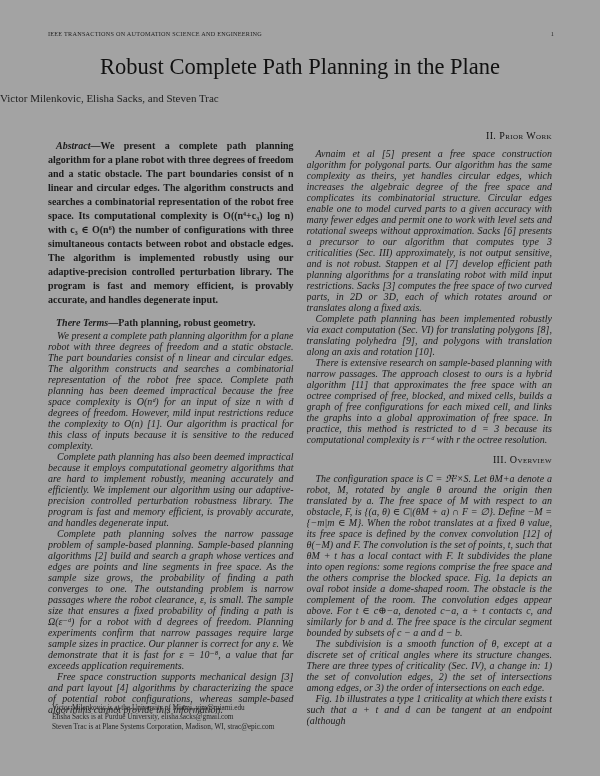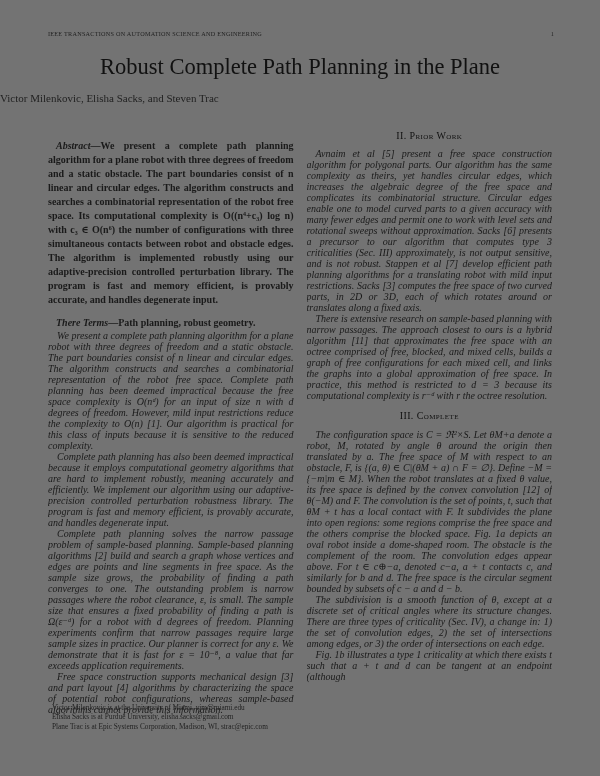--- a/index.html
+++ b/index.html
@@ -1,21 +1,21 @@
 <!DOCTYPE html>
 <html><head>
 <meta charset="utf-8">
 <style>
   * { margin: 0; padding: 0; box-sizing: border-box; }
   html, body { background: #ffffff; }
   .page {
     position: relative;
     width: 600px;
     height: 776px;
-    background: #737373;
+    background: #a3a3a3;
     font-family: "Liberation Serif", "DejaVu Serif", serif;
     color: #1a1a1a;
     overflow: hidden;
   }
   .running-header {
     position: absolute;
     top: 30px;
     left: 48px;
     right: 46px;
     display: flex;
@@ -59,21 +59,21 @@
     font-size: 10px;
     line-height: 14px;
     font-weight: bold;
     text-align: justify;
     text-indent: 8px;
   }
   .abstract-par { margin-top: 12px; }
   .index-par { margin-top: 9px; }
   .lead-in { font-style: italic; font-weight: bold; }
   .section-heading {
-    text-align: center;
+    text-align: right;
     font-size: 10px;
     font-variant: small-caps;
     letter-spacing: 0.4px;
     color: #111;
     font-weight: normal;
   }
   .sh-intro { margin-top: 25px; margin-bottom: 12px; }
   .sh-top { margin-top: 3px; margin-bottom: 7px; }
   .sh-mid { margin-top: 9px; margin-bottom: 8px; }
   .body-par {
@@ -119,33 +119,34 @@
 
 
       <p class="body-par">We present a complete path planning algorithm for a plane robot with three degrees of freedom and a static obstacle. The part boundaries consist of n linear and circular edges. The algorithm constructs and searches a combinatorial representation of the robot free space. Complete path planning has been deemed impractical because the free space complexity is O(nᵈ) for an input of size n with d degrees of freedom. However, mild input restrictions reduce the complexity to O(n) [1]. Our algorithm is practical for this class of inputs because it is sensitive to the reduced complexity.</p>
       <p class="body-par">Complete path planning has also been deemed impractical because it employs computational geometry algorithms that are hard to implement robustly, meaning accurately and efficiently. We implement our algorithm using our adaptive-precision controlled perturbation robustness library. The program is fast and memory efficient, is provably accurate, and handles degenerate input.</p>
       <p class="body-par">Complete path planning solves the narrow passage problem of sample-based planning. Sample-based planning algorithms [2] build and search a graph whose vertices and edges are points and line segments in free space. As the sample size grows, the probability of finding a path converges to one. The outstanding problem is narrow passages where the robot clearance, ε, is small. The sample size that ensures a fixed probability of finding a path is Ω(ε⁻ᵈ) for a robot with d degrees of freedom. Planning experiments confirm that narrow passages require large sample sizes in practice. Our planner is correct for any ε. We demonstrate that it is fast for ε = 10⁻⁸, a value that far exceeds application requirements.</p>
       <p class="body-par">Free space construction supports mechanical design [3] and part layout [4] algorithms by characterizing the space of potential robot configurations, whereas sample-based algorithms cannot provide this information.</p>
 
       <div class="footnote-block">
         <div class="footnote-line">Victor Milenkovic is at the University of Miami, vjm@miami.edu</div>
         <div class="footnote-line">Elisha Sacks is at Purdue University, elisha.sacks@gmail.com</div>
-        <div class="footnote-line">Plane Trac is at Epic Systems Corporation, Madison, WI, strac@epic.com</div>
+        <div class="footnote-line">Steven Trac is at Plane Systems Corporation, Madison, WI, strac@epic.com</div>
       </div>
 
     </div>
 
     <div class="col col-right">
 
       <div class="section-heading sh-top">II. Prior Work</div>
 
       <p class="body-par">Avnaim et al [5] present a free space construction algorithm for polygonal parts. Our algorithm has the same complexity as theirs, yet handles circular edges, which increases the algebraic degree of the free space and complicates its combinatorial structure. Circular edges enable one to model curved parts to a given accuracy with many fewer edges and permit one to work with level sets and rotational sweeps without approximation. Sacks [6] presents a precursor to our algorithm that computes type 3 criticalities (Sec. III) approximately, is not output sensitive, and is not robust. Stappen et al [7] develop efficient path planning algorithms for a translating robot with mild input restrictions. Sacks [3] computes the free space of two curved parts, in 2D or 3D, each of which rotates around or translates along a fixed axis.</p>
+      <p class="body-par">Complete path planning has been implemented robustly via exact computation (Sec. VI) for translating polygons [8], translating polyhedra [9], and polygons with translation along an axis and rotation [10].</p>
       <p class="body-par">There is extensive research on sample-based planning with narrow passages. The approach closest to ours is a hybrid algorithm [11] that approximates the free space with an octree comprised of free, blocked, and mixed cells, builds a graph of free configurations for each mixed cell, and links the graphs into a global approximation of free space. In practice, this method is restricted to d = 3 because its computational complexity is r⁻ᵈ with r the octree resolution.</p>
 
-      <div class="section-heading sh-mid">III. Complete</div>
+      <div class="section-heading sh-mid">III. Overview</div>
 
       <p class="body-par">The configuration space is C = ℜ²×S. Let θM+a denote a robot, M, rotated by angle θ around the origin then translated by a. The free space of M with respect to an obstacle, F, is {(a, θ) ∈ C|(θM + a) ∩ F = ∅}. Define −M = {−m|m ∈ M}. When the robot translates at a fixed θ value, its free space is defined by the convex convolution [12] of θ(−M) and F. The convolution is the set of points, t, such that θM + t has a local contact with F. It subdivides the plane into open regions: some regions comprise the free space and the others comprise the blocked space. Fig. 1a depicts an oval robot inside a dome-shaped room. The obstacle is the complement of the room. The convolution edges appear above. For t ∈ c⊕−a, denoted c−a, a + t contacts c, and similarly for b and d. The free space is the circular segment bounded by subsets of c − a and d − b.</p>
       <p class="body-par">The subdivision is a smooth function of θ, except at a discrete set of critical angles where its structure changes. There are three types of criticality (Sec. IV), a change in: 1) the set of convolution edges, 2) the set of intersections among edges, or 3) the order of intersections on each edge.</p>
       <p class="body-par">Fig. 1b illustrates a type 1 criticality at which there exists t such that a + t and d can be tangent at an endpoint (although</p>
 
     </div>
 
   </div>
 
 </div>

